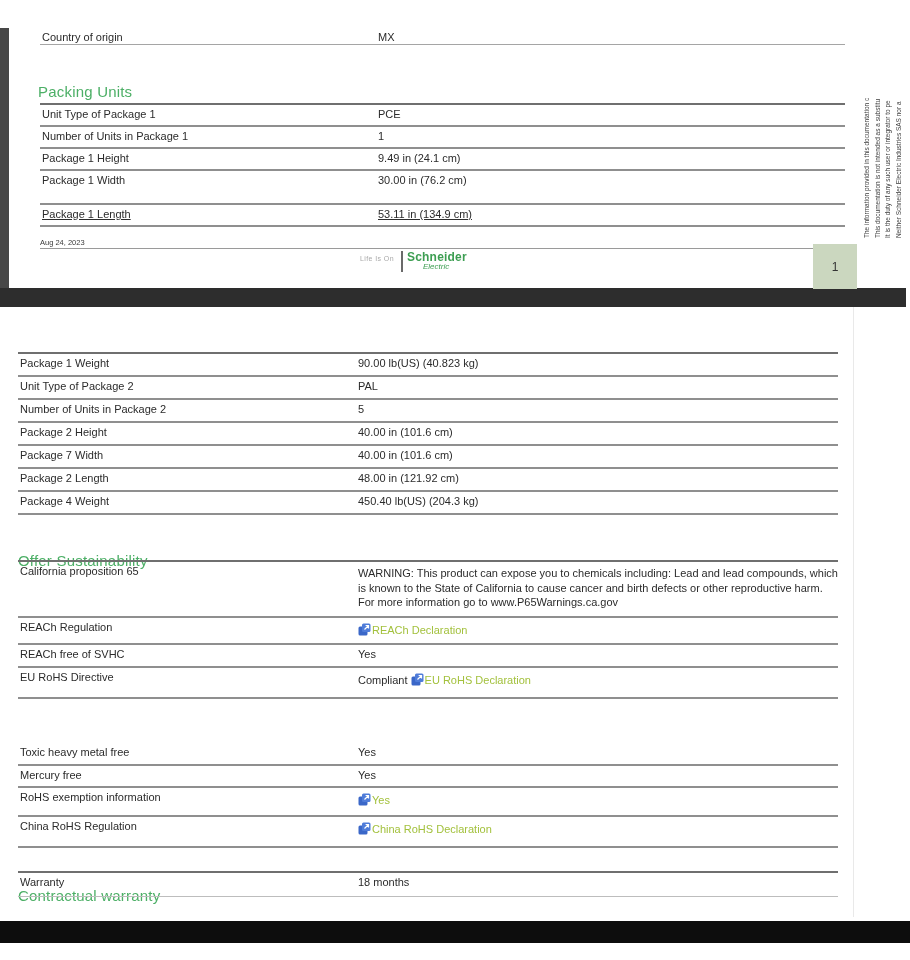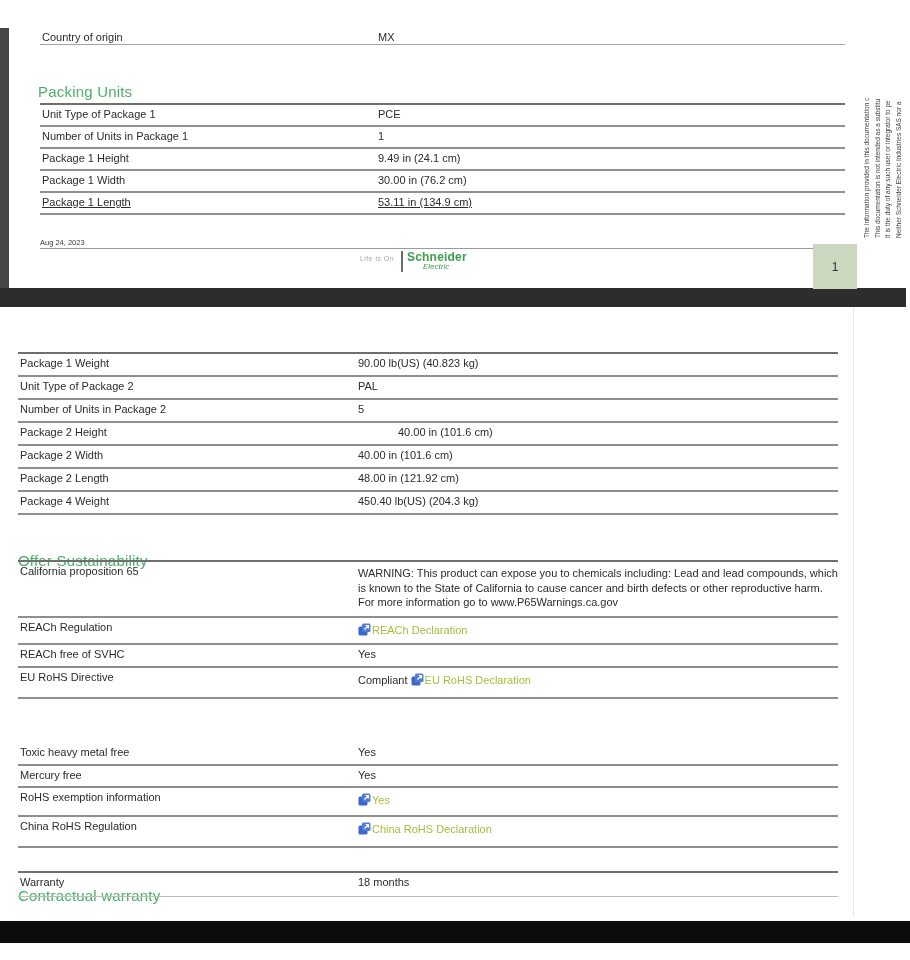--- a/index.html
+++ b/index.html
@@ -74,21 +74,21 @@
     <span class="cell-value">PCE</span>
   </div>
   <div class="t-row" style="height:22px;">
     <span class="cell-label">Number of Units in Package 1</span>
     <span class="cell-value">1</span>
   </div>
   <div class="t-row" style="height:22px;">
     <span class="cell-label">Package 1 Height</span>
     <span class="cell-value">9.49 in (24.1 cm)</span>
   </div>
-  <div class="t-row" style="height:22px;">
+  <div class="t-row" style="height:34px;">
     <span class="cell-label">Package 1 Width</span>
     <span class="cell-value">30.00 in (76.2 cm)</span>
   </div>
   <div class="t-row" style="height:22px;text-decoration:underline;">
     <span class="cell-label">Package 1 Length</span>
     <span class="cell-value">53.11 in (134.9 cm)</span>
   </div>
 </div>
 
 <div class="abs date-txt">Aug 24, 2023</div>
@@ -114,26 +114,26 @@
     <span class="cell-value">90.00 lb(US) (40.823 kg)</span>
   </div>
   <div class="t-row" style="height:23px;">
     <span class="cell-label">Unit Type of Package 2</span>
     <span class="cell-value">PAL</span>
   </div>
   <div class="t-row" style="height:23px;">
     <span class="cell-label">Number of Units in Package 2</span>
     <span class="cell-value">5</span>
   </div>
-  <div class="t-row" style="height:23px;gap:40px;">
+  <div class="t-row" style="height:23px;">
     <span class="cell-label">Package 2 Height</span>
     <span class="cell-value">40.00 in (101.6 cm)</span>
   </div>
   <div class="t-row" style="height:23px;">
-    <span class="cell-label">Package 2 Width</span>
+    <span class="cell-label">Package 7 Width</span>
     <span class="cell-value">40.00 in (101.6 cm)</span>
   </div>
   <div class="t-row" style="height:23px;">
     <span class="cell-label">Package 2 Length</span>
     <span class="cell-value">48.00 in (121.92 cm)</span>
   </div>
   <div class="t-row" style="height:23px;">
     <span class="cell-label">Package 4 Weight</span>
     <span class="cell-value">450.40 lb(US) (204.3 kg)</span>
   </div>

